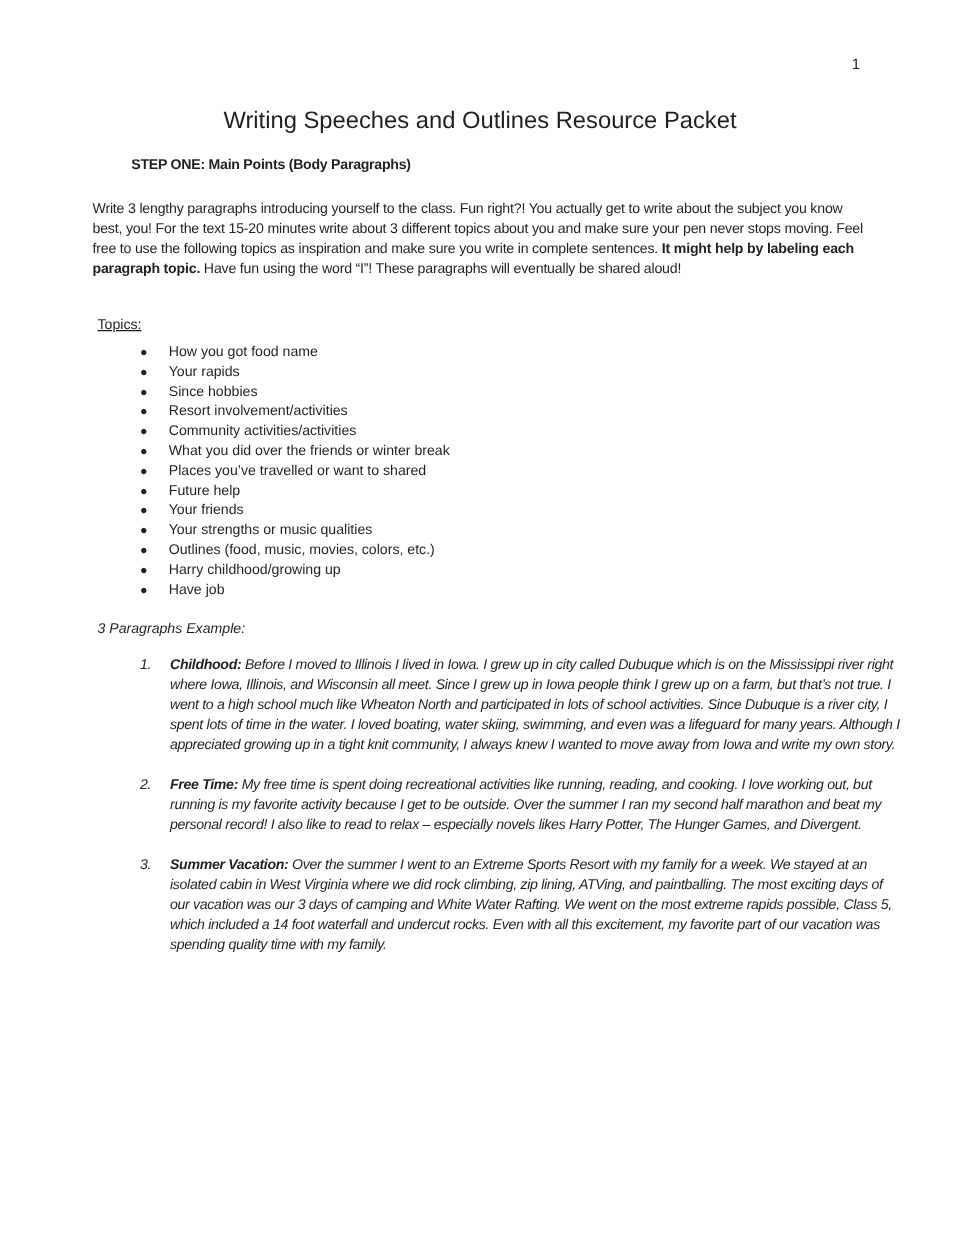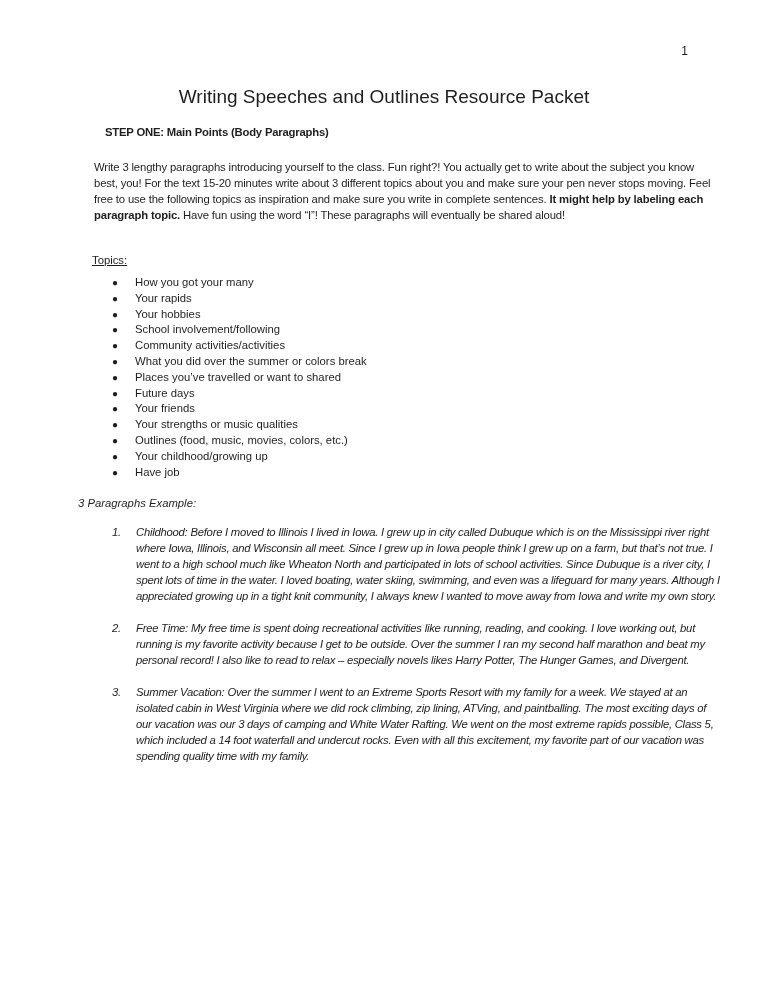--- a/index.html
+++ b/index.html
@@ -4,58 +4,58 @@
   <style>
     html, body { margin: 0; padding: 0; background: #ffffff; }
     body {
       width: 768px; height: 994px; position: relative; overflow: hidden;
       font-family: "Liberation Sans", sans-serif; color: #1f1f1f;
       font-size: 11.3px; line-height: 16px;
     }
     .page-number { position: absolute; top: 43px; right: 80px; font-size: 12px; }
     .doc-title { position: absolute; top: 89px; left: 0; width: 100%; text-align: center; font-size: 19px; }
     .step-heading { position: absolute; top: 124px; left: 78px; font-weight: bold; font-size: 11.3px; letter-spacing: -0.2px; margin-left: 27px; }
-    .intro { position: absolute; top: 159px; left: 94px; width: 620px; letter-spacing: -0.15px; }
+    .intro { position: absolute; top: 159px; left: 74px; width: 620px; letter-spacing: -0.15px; }
     .intro b { font-weight: bold; }
-    .topics-label { position: absolute; top: 252px; left: 92px; text-decoration: underline; }
+    .topics-label { position: absolute; top: 252px; left: 78px; text-decoration: underline; }
     .topics { position: absolute; top: 275px; left: 0; margin: 0; padding: 0; list-style: none; }
     .topics li { position: relative; height: 15.8px; line-height: 15.8px; padding-left: 135px; white-space: nowrap; }
     .topics li .bullet { position: absolute; left: 112px; top: 0; font-size: 10px; }
     .example-label { position: absolute; top: 495px; left: 78px; font-style: italic; }
     .examples { position: absolute; top: 524px; left: 0; margin: 0; padding: 0; list-style: none; width: 720px; }
     .examples li { position: relative; padding-left: 136px; font-style: italic; letter-spacing: -0.25px; margin-bottom: 16px; }
     .examples li .num { position: absolute; left: 112px; top: 0; font-style: italic; }
-    .examples li .label { font-weight: normal; }
+    .examples li .label { font-weight: bold; }
   </style>
 </head>
 <body>
 
 <div class="page-number">1</div>
 <div class="doc-title">Writing Speeches and Outlines Resource Packet</div>
 <div class="step-heading">STEP ONE: Main Points (Body Paragraphs)</div>
 
 <p class="intro" style="margin:0;">
   <span>Write 3 lengthy paragraphs introducing yourself to the class. Fun right?! You actually get to write about the subject you know best, you! For the text 15-20 minutes write about 3 different topics about you and make sure your pen never stops moving. Feel free to use the following topics as inspiration and make sure you write in complete sentences. </span><b>It might help by labeling each paragraph topic.</b><span> Have fun using the word “I”! These paragraphs will eventually be shared aloud!</span>
 </p>
 
 <div class="topics-label">Topics:</div>
 
 <ul class="topics">
-  <li><span class="bullet">●</span><span>How you got your many</span></li>
+  <li><span class="bullet">●</span><span>How you got food name</span></li>
   <li><span class="bullet">●</span><span>Your rapids</span></li>
-  <li><span class="bullet">●</span><span>Your hobbies</span></li>
-  <li><span class="bullet">●</span><span>School involvement/following</span></li>
+  <li><span class="bullet">●</span><span>Since hobbies</span></li>
+  <li><span class="bullet">●</span><span>Resort involvement/activities</span></li>
   <li><span class="bullet">●</span><span>Community activities/activities</span></li>
-  <li><span class="bullet">●</span><span>What you did over the summer or colors break</span></li>
+  <li><span class="bullet">●</span><span>What you did over the friends or winter break</span></li>
   <li><span class="bullet">●</span><span>Places you’ve travelled or want to shared</span></li>
-  <li><span class="bullet">●</span><span>Future days</span></li>
+  <li><span class="bullet">●</span><span>Future help</span></li>
   <li><span class="bullet">●</span><span>Your friends</span></li>
   <li><span class="bullet">●</span><span>Your strengths or music qualities</span></li>
   <li><span class="bullet">●</span><span>Outlines (food, music, movies, colors, etc.)</span></li>
-  <li><span class="bullet">●</span><span>Your childhood/growing up</span></li>
+  <li><span class="bullet">●</span><span>Harry childhood/growing up</span></li>
   <li><span class="bullet">●</span><span>Have job</span></li>
 </ul>
 
 <div class="example-label">3 Paragraphs Example:</div>
 
 <ol class="examples">
   <li>
     <span class="num">1.</span><span class="label">Childhood:</span><span> Before I moved to Illinois I lived in Iowa. I grew up in city called Dubuque which is on the Mississippi river right where Iowa, Illinois, and Wisconsin all meet. Since I grew up in Iowa people think I grew up on a farm, but that’s not true. I went to a high school much like Wheaton North and participated in lots of school activities. Since Dubuque is a river city, I spent lots of time in the water. I loved boating, water skiing, swimming, and even was a lifeguard for many years. Although I appreciated growing up in a tight knit community, I always knew I wanted to move away from Iowa and write my own story.</span>
   </li>
   <li>

